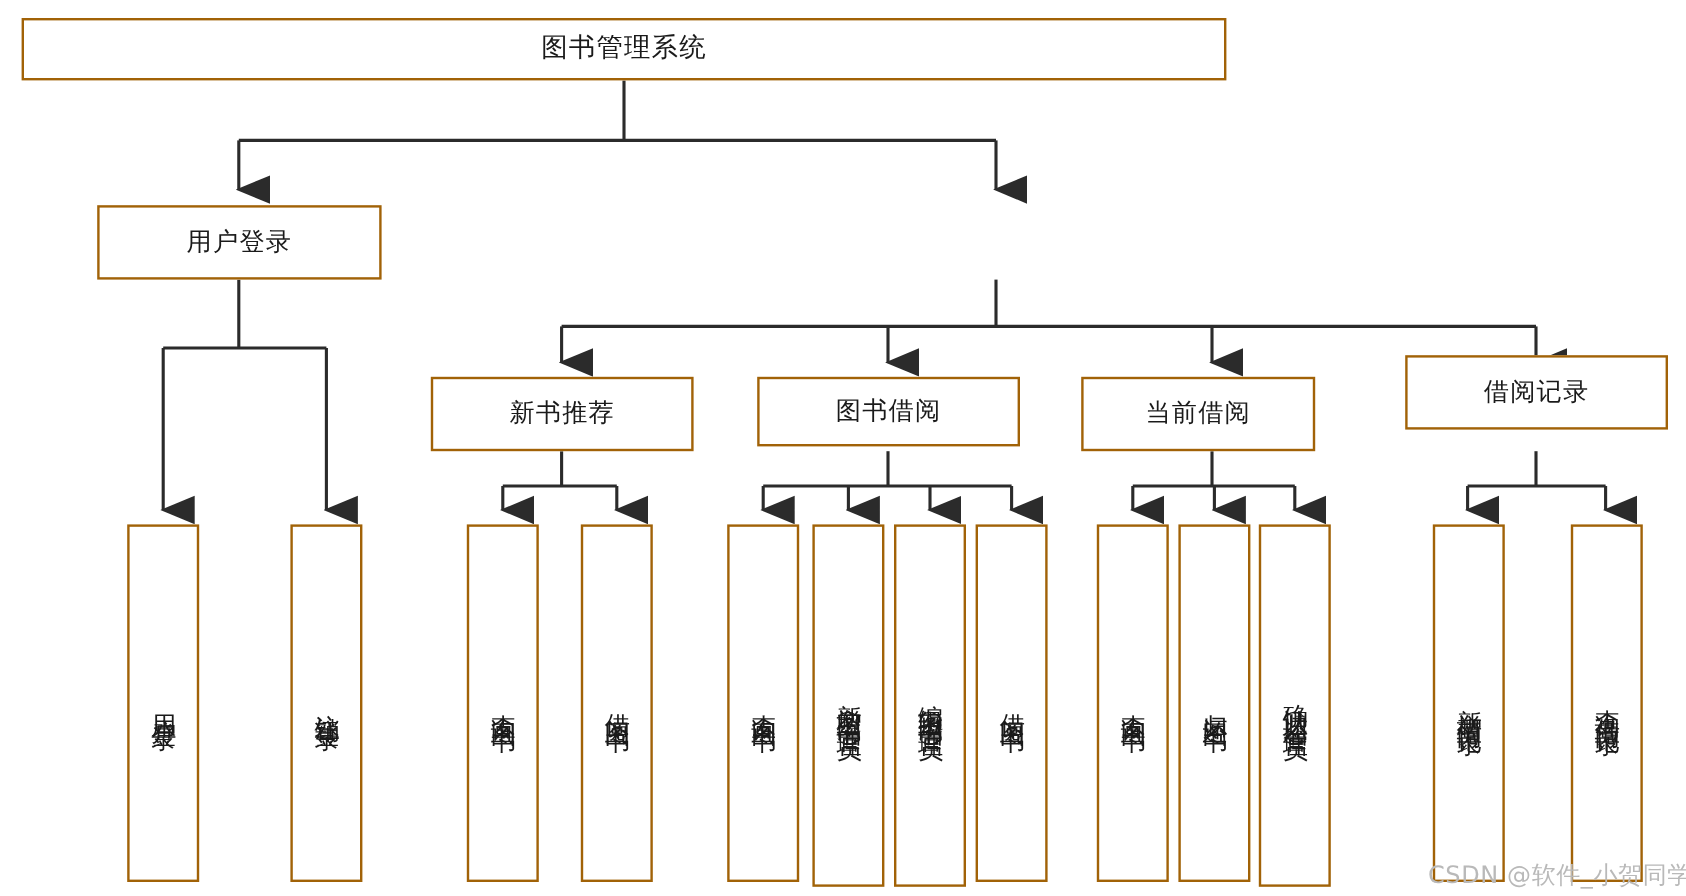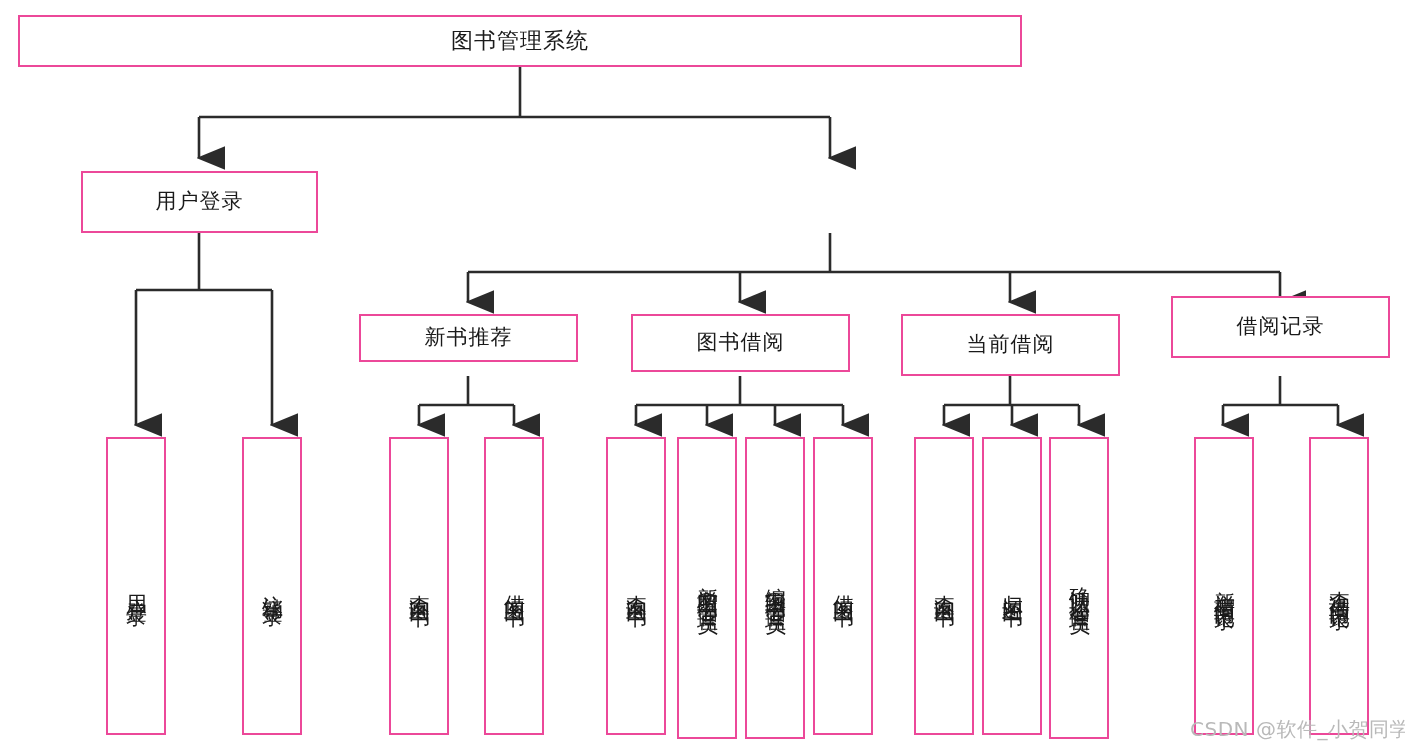--- a/index.html
+++ b/index.html
@@ -23,21 +23,21 @@
     left: 0;
     top: 0;
     width: 1405px;
     height: 747px;
     pointer-events: none;
   }
   .node {
     position: absolute;
     box-sizing: border-box;
     background: #ffffff;
-    border: 2px solid #ec4899;
+    border: 2px solid #a16207;
     display: flex;
     align-items: center;
     justify-content: center;
     color: #1a1a1a;
     z-index: 2;
   }
   .node.horiz {
     font-size: 21px;
     letter-spacing: 1px;
     line-height: 1.2;
@@ -129,27 +129,27 @@
   </svg>
 
   <div class="node horiz root" style="left:18px; top:15px; width:1004px; height:52px;">
     <span>图书管理系统</span>
   </div>
 
   <div class="node horiz" style="left:81px; top:171px; width:237px; height:62px;">
     <span>用户登录</span>
   </div>
 
-  <div class="node horiz" style="left:359px; top:314px; width:219px; height:48px;">
+  <div class="node horiz" style="left:359px; top:314px; width:219px; height:62px;">
     <span>新书推荐</span>
   </div>
   <div class="node horiz" style="left:631px; top:314px; width:219px; height:58px;">
     <span>图书借阅</span>
   </div>
-  <div class="node horiz" style="left:901px; top:314px; width:219px; height:62px;">
+  <div class="node horiz" style="left:901px; top:314px; width:195px; height:62px;">
     <span>当前借阅</span>
   </div>
   <div class="node horiz" style="left:1171px; top:296px; width:219px; height:62px;">
     <span>借阅记录</span>
   </div>
 
   <div class="node vert" style="left:106px; top:437px; width:60px; height:298px;">
     <span class="vlabel">用户登录</span>
   </div>
   <div class="node vert" style="left:242px; top:437px; width:60px; height:298px;">

